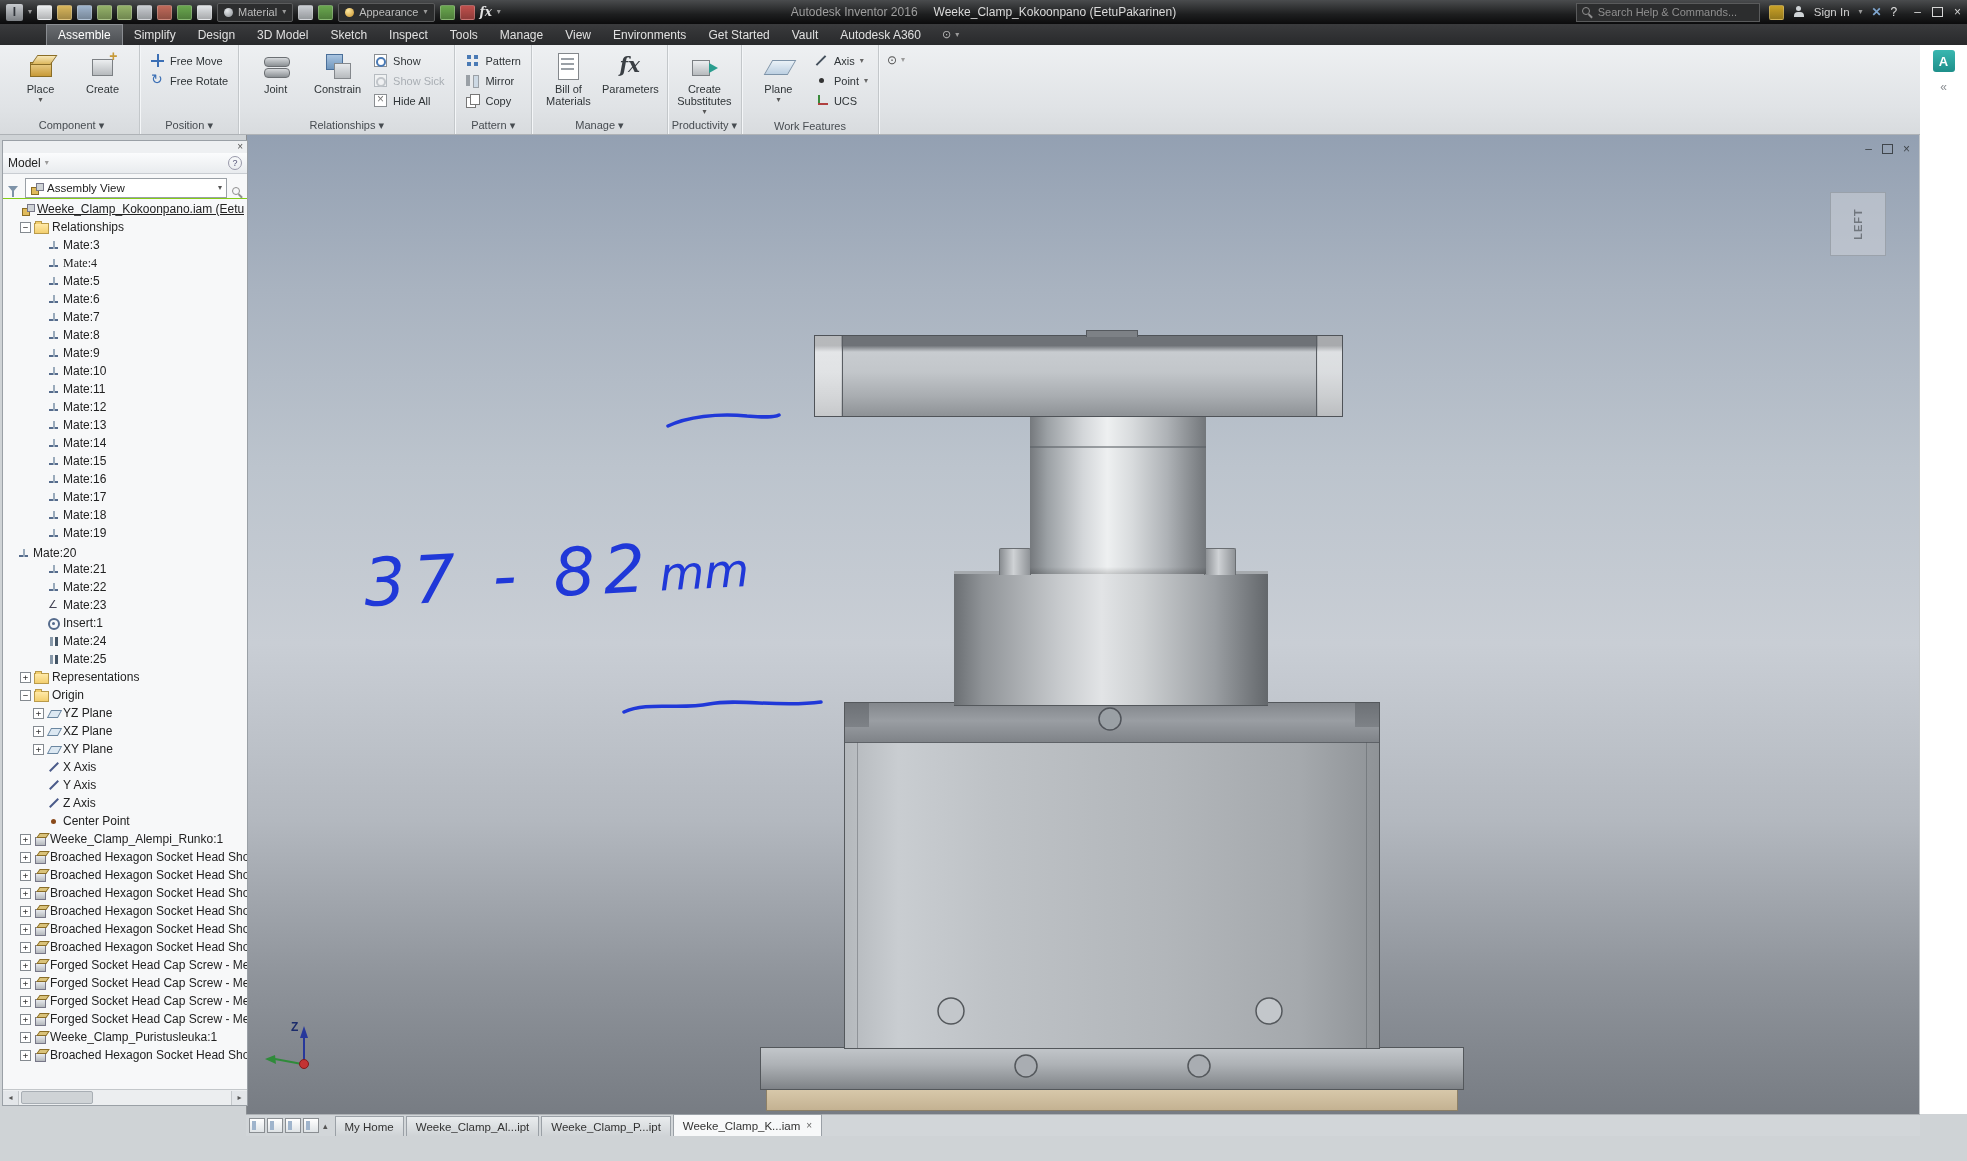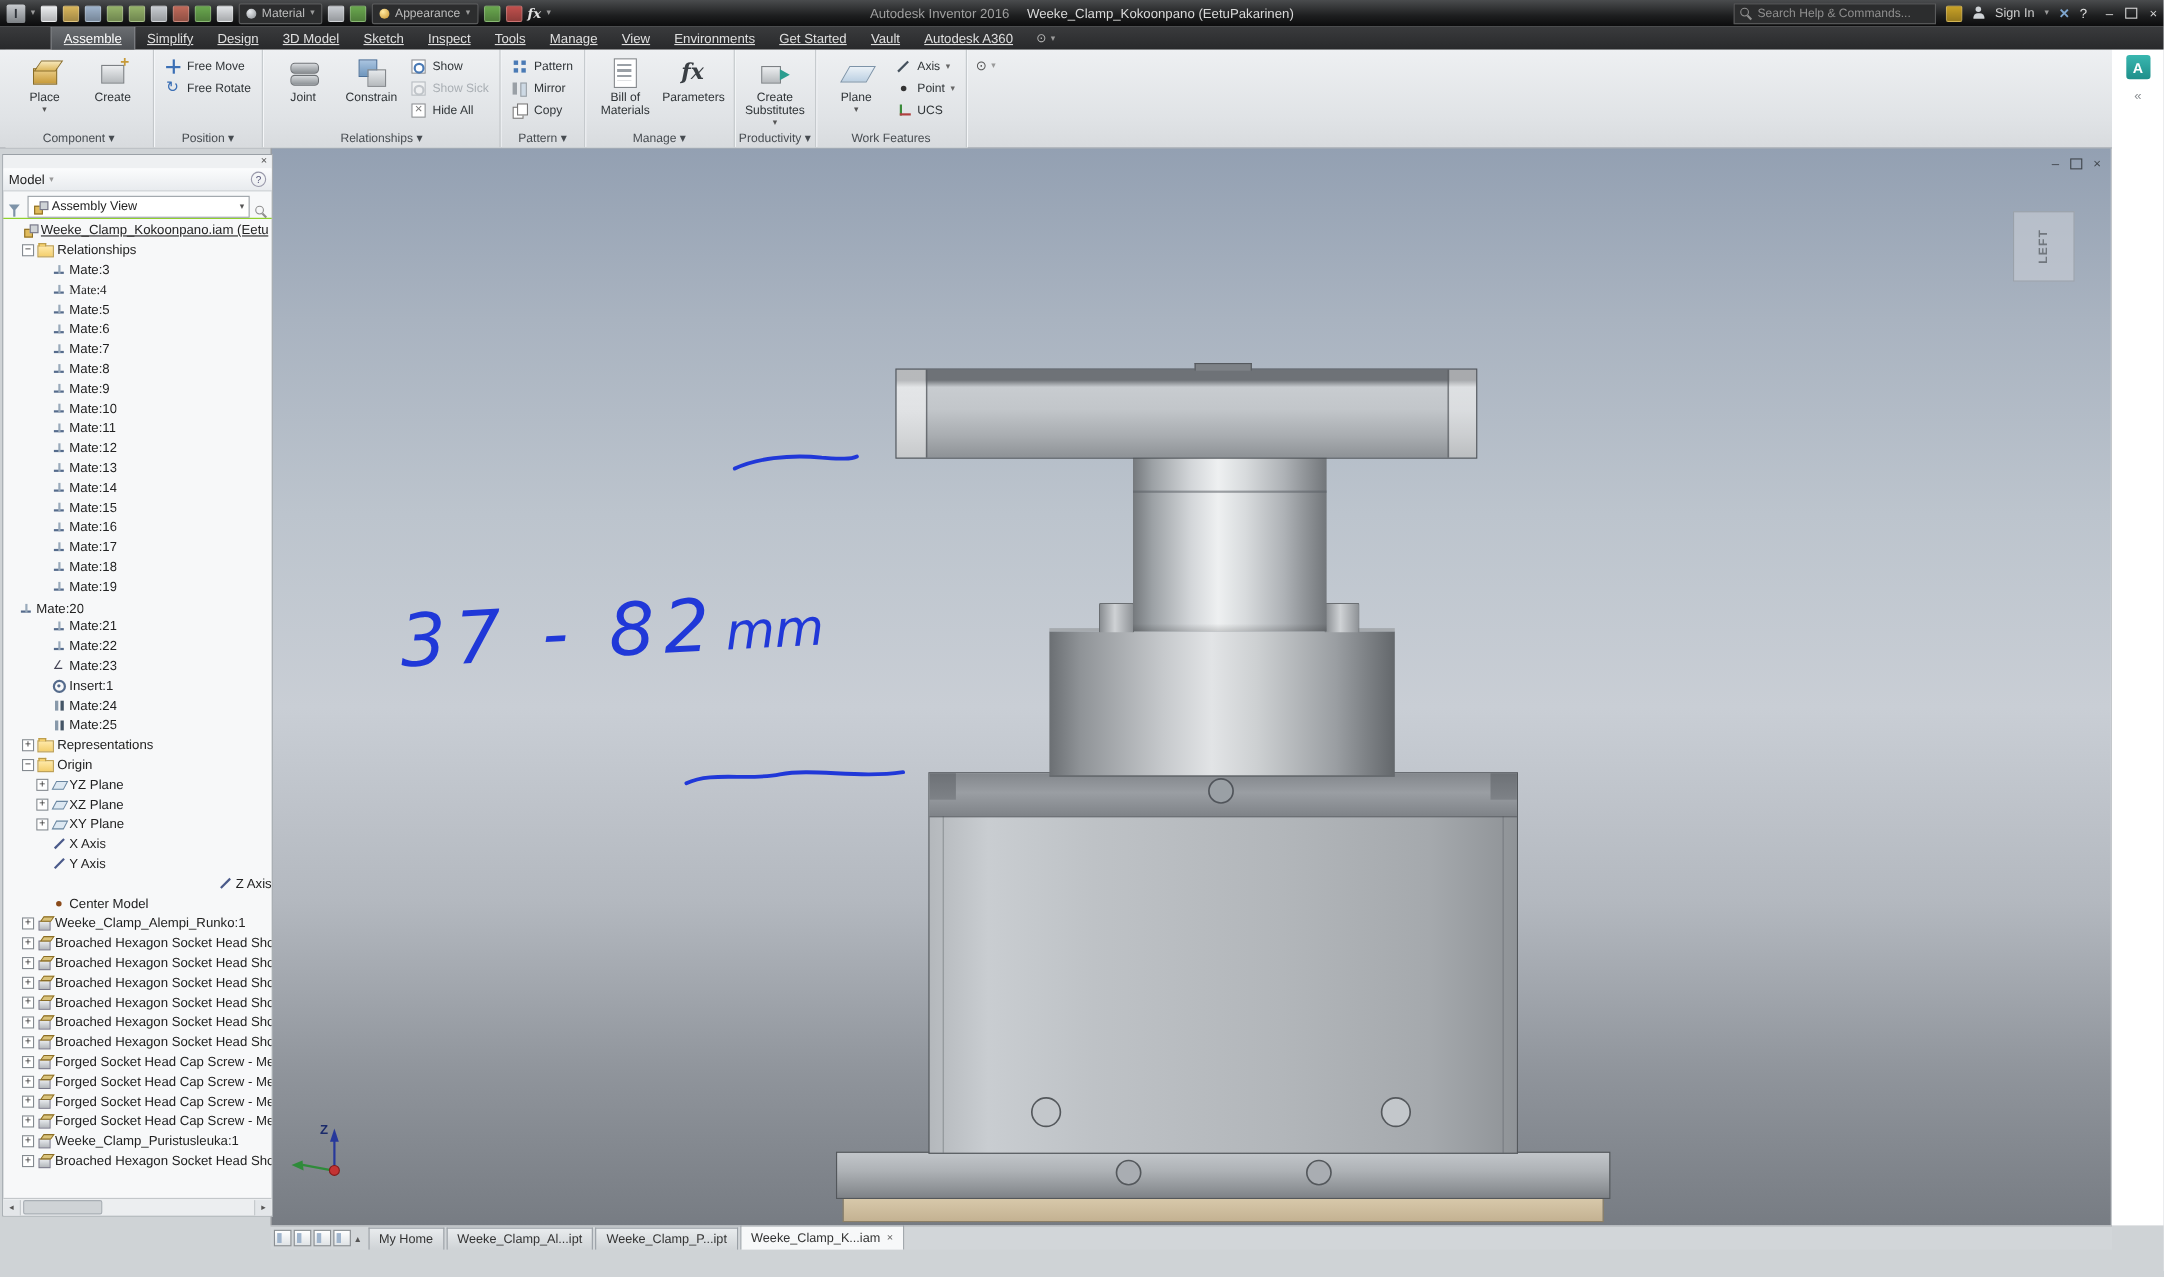--- a/index.html
+++ b/index.html
@@ -240,21 +240,21 @@
       <span style="color:#e0e0e0;">?</span>
       <span class="winbtns">
         <span>–</span>
         <span class="boxglyph"></span>
         <span>×</span>
       </span>
     </span>
   </div>
 
   <div class="tabstrip">
-    <span style="display:flex;align-items:stretch;text-decoration:underline;">
+    <span style="display:flex;align-items:stretch;">
         <span class="rtab active">Assemble</span>
         <span class="rtab">Simplify</span>
         <span class="rtab">Design</span>
         <span class="rtab">3D Model</span>
         <span class="rtab">Sketch</span>
         <span class="rtab">Inspect</span>
         <span class="rtab">Tools</span>
         <span class="rtab">Manage</span>
         <span class="rtab">View</span>
         <span class="rtab">Environments</span>
@@ -596,29 +596,29 @@
         <div class="trow" style="padding-left: 30px;">
           <span class="tg hid"></span>
           <span class="ti ti-axis"></span>
           <span class="tlabel">X Axis</span>
         </div>
         <div class="trow" style="padding-left: 30px;">
           <span class="tg hid"></span>
           <span class="ti ti-axis"></span>
           <span class="tlabel">Y Axis</span>
         </div>
-        <div class="trow" style="padding-left: 30px; justify-content: flex-end;">
+        <div class="trow" style="padding-left: 30px;">
           <span class="tg hid"></span>
           <span class="ti ti-axis"></span>
           <span class="tlabel">Z Axis</span>
         </div>
         <div class="trow" style="padding-left: 30px;">
           <span class="tg hid"></span>
           <span class="ti ti-point"></span>
-          <span class="tlabel">Center Model</span>
+          <span class="tlabel">Center Point</span>
         </div>
         <div class="trow" style="padding-left: 17px;">
           <span class="tg">+</span>
           <span class="ti ti-part"></span>
           <span class="tlabel">Weeke_Clamp_Alempi_Runko:1</span>
         </div>
         <div class="trow" style="padding-left: 17px;">
           <span class="tg">+</span>
           <span class="ti ti-part"></span>
           <span class="tlabel">Broached Hexagon Socket Head Shoulde</span>

